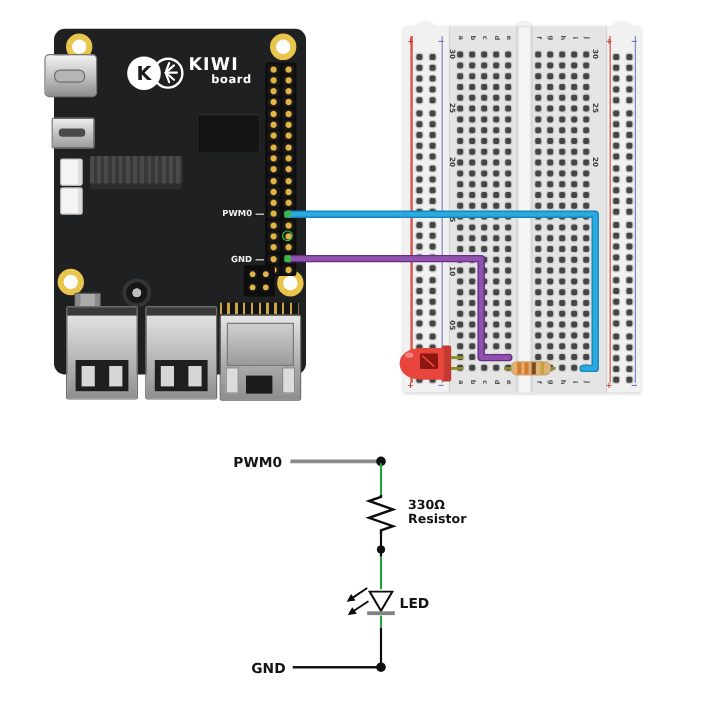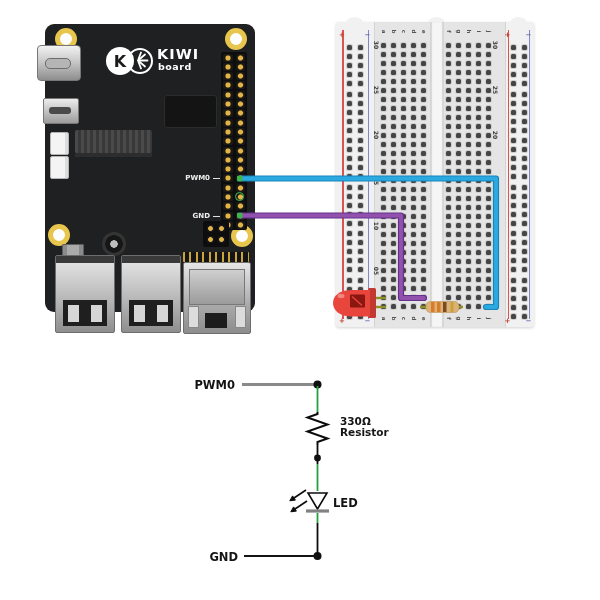--- a/index.html
+++ b/index.html
@@ -12,21 +12,21 @@
   .mh-tl{left:10px;top:4px;} .mh-tr{left:180px;top:4px;} .mh-bl{left:3px;top:200px;} .mh-br{left:186px;top:201px;}
   .usbc{position:absolute;left:-8px;top:21px;width:42px;height:34px;background:linear-gradient(180deg,#f2f2f2,#c9c9c9 45%,#8e8e8e);border:1px solid #777;border-radius:4px;}
   .usbc-slot{position:absolute;left:7px;top:12px;width:24px;height:9px;border:1.5px solid #6c6c6c;border-radius:5px;background:#b5b5b5;}
   .microp{position:absolute;left:-2px;top:74px;width:34px;height:24px;background:linear-gradient(180deg,#ececec,#9c9c9c);border:1px solid #777;border-radius:2px;}
   .microp-slot{position:absolute;left:5px;top:8px;width:22px;height:7px;background:#4a4a4a;border-radius:3px;}
   .wconn{position:absolute;left:5px;width:17px;height:21px;background:#f4f4f4;border:1px solid #b5b5b5;border-radius:2px;box-shadow:inset -3px 0 0 #ddd;}
   .wc1{top:108px;} .wc2{top:132px;}
   .logo-spark{position:absolute;left:82px;top:24px;width:26px;height:26px;border-radius:50%;border:2.5px solid #fff;box-sizing:border-box;}
   .logo-k{position:absolute;left:61px;top:23px;width:28px;height:28px;border-radius:50%;background:#fff;color:#1b1b1b;font-weight:bold;font-size:16px;display:flex;align-items:center;justify-content:center;}
   .logo-title{position:absolute;left:112px;top:22px;font-size:14.5px;font-weight:bold;color:#fff;letter-spacing:1px;}
-  .logo-sub{position:absolute;left:113px;top:37px;font-size:9.5px;font-weight:bold;color:#fff;letter-spacing:.5px;}
+  .logo-sub{position:absolute;left:131px;top:37px;font-size:9.5px;font-weight:bold;color:#fff;letter-spacing:.5px;}
   .chip{position:absolute;left:119px;top:71px;width:53px;height:33px;background:#141414;border-radius:3px;box-shadow:inset 0 0 0 1px #2b2b2b;}
   .m2{position:absolute;left:30px;top:106px;width:77px;height:27px;border-radius:2px;background-image:repeating-linear-gradient(90deg,#4a4a4a 0 3px,#383838 3px 6px);box-shadow:inset 0 -4px 0 #2d2d2d;}
   .gpio{position:absolute;left:176px;top:28px;width:26px;height:178px;background:#0d0d0d;border-radius:2px;}
   .pinring{position:absolute;left:190px;top:168px;width:7px;height:7px;border:1.6px solid #3cc24e;border-radius:50%;box-sizing:content-box;}
   .plabel{position:absolute;left:105px;width:60px;text-align:right;color:#f0f0f0;font-size:7px;font-weight:bold;line-height:8px;}
   .pl1{top:150px;} .pl2{top:188px;}
   .pdash{position:absolute;left:168px;width:7px;height:1px;background:#e0e0e0;}
   .pd1{top:154px;} .pd2{top:192px;}
   .hdr2x2{position:absolute;left:158px;top:197px;width:26px;height:26px;background:#0d0d0d;border-radius:2px;}
   .btnround{position:absolute;left:57px;top:208px;width:24px;height:24px;border-radius:50%;background:radial-gradient(circle,#bdbdbd 0 3.5px,#161616 4px 8.5px,#343434 9px);}

